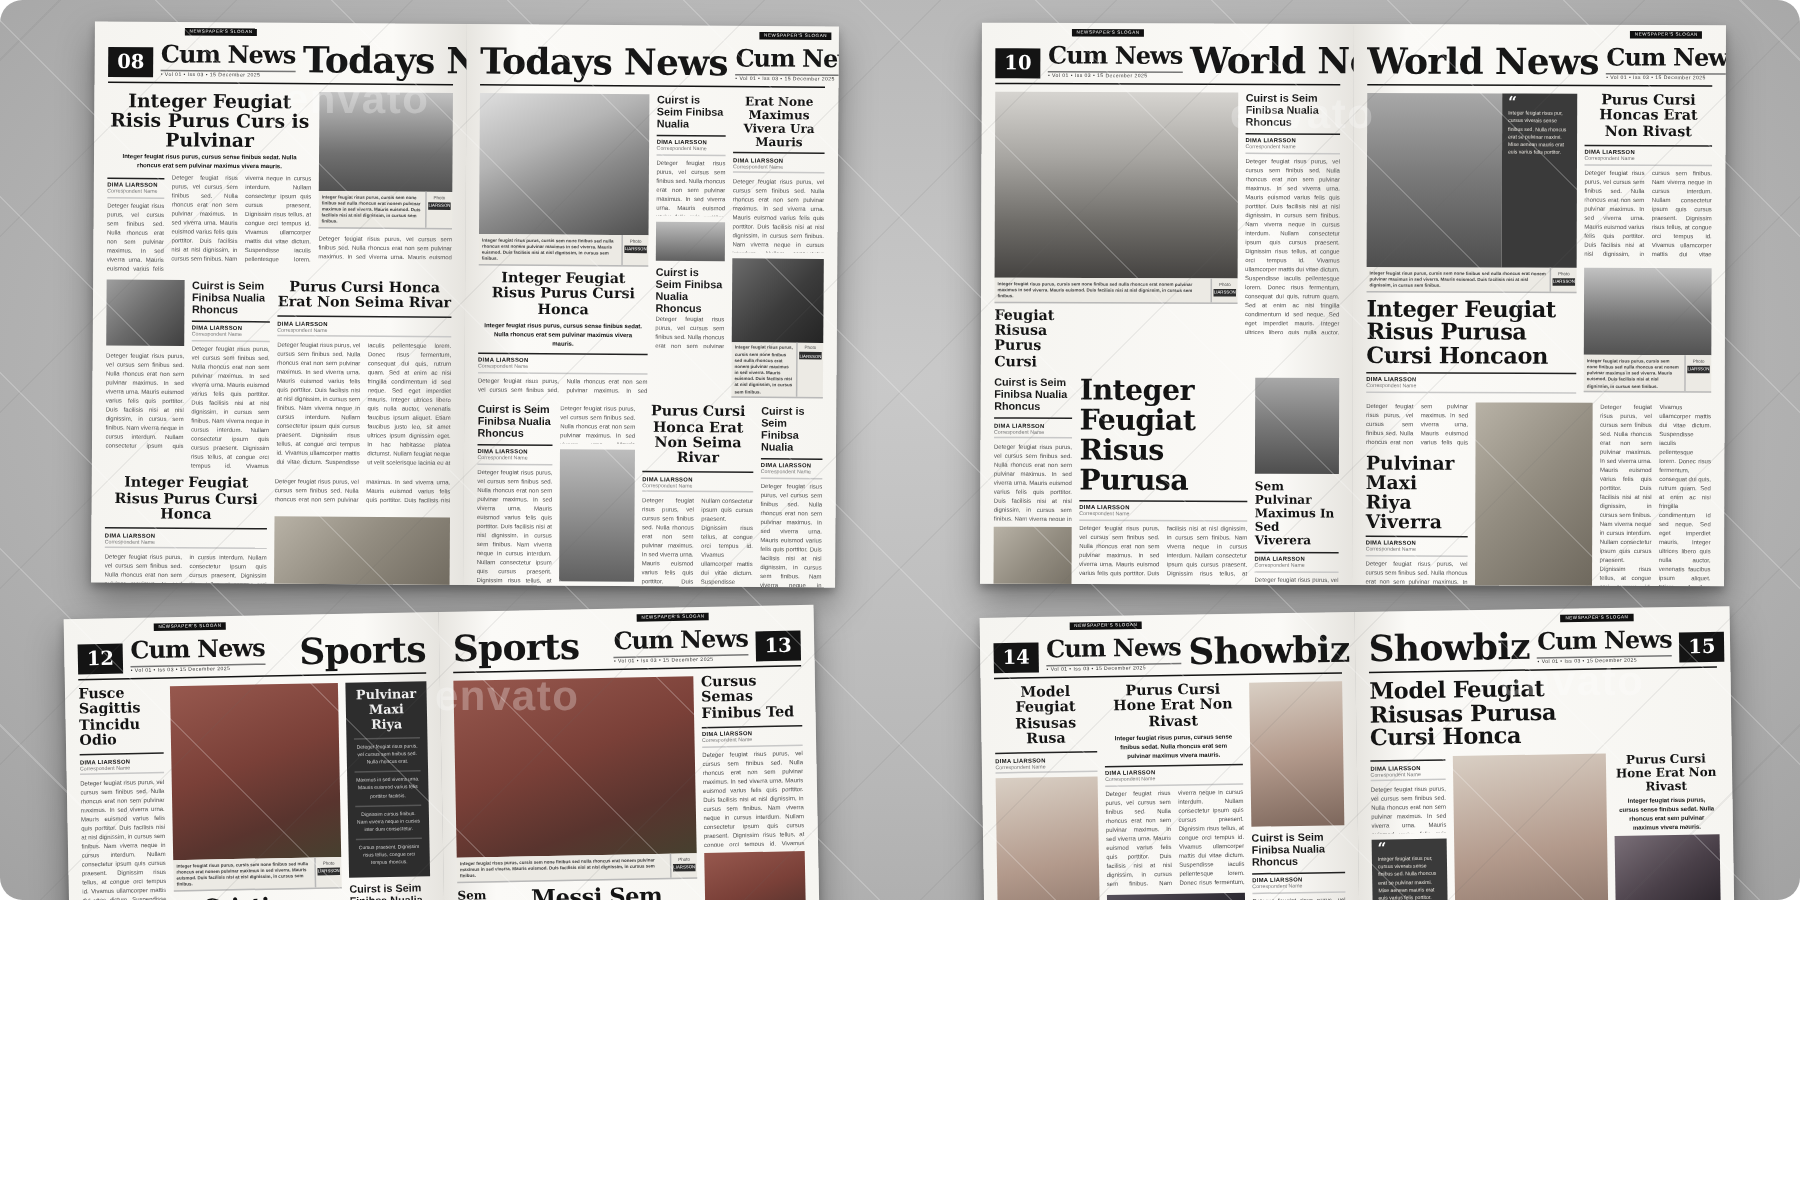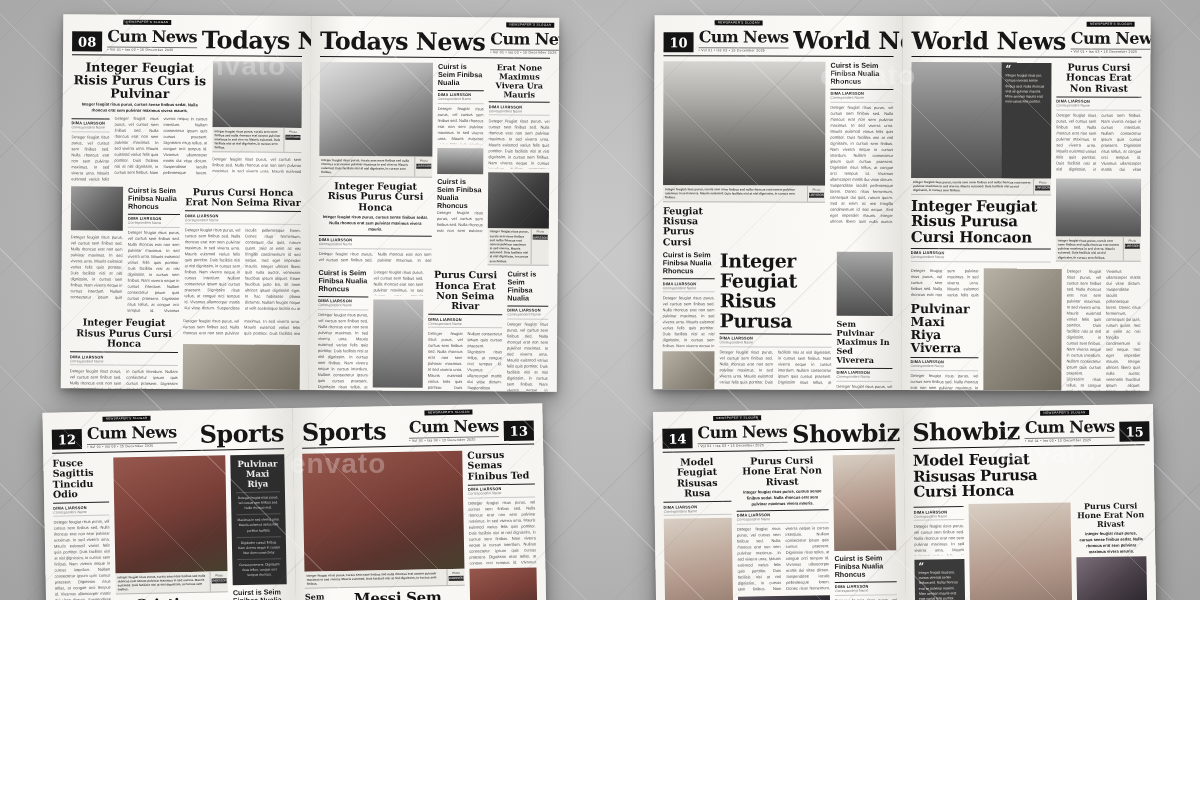--- a/index.html
+++ b/index.html
@@ -1,18 +1,18 @@
 <!DOCTYPE html>
 <html><head>
 <meta charset="utf-8">
 <style>
   html,body{margin:0;padding:0;}
   .canvas{position:relative;width:1200px;height:600px;overflow:hidden;
     background:radial-gradient(ellipse at 50% 42%,#c9c9c9 0%,#b7b7b7 55%,#a2a2a2 100%);
-    font-family:"Liberation Sans",sans-serif;color:#161616;}
+    font-family:"Liberation Sans",sans-serif;color:#161616;border-radius:15px;}
   .spread{position:absolute;display:flex;box-shadow:0 12px 24px rgba(0,0,0,.38),0 3px 6px rgba(0,0,0,.25);}
   .page{width:248px;height:374px;box-sizing:border-box;padding:7px 9px;overflow:hidden;position:relative;
     background:linear-gradient(180deg,#fbfaf7 0%,#f4f3ef 100%);}
   .tall .page{width:250px;height:380px;}
   .page.pl{background:linear-gradient(90deg,#f5f4f0 0%,#fbfaf7 80%,#e6e4df 100%);}
   .page.pr{background:linear-gradient(90deg,#e7e5e0 0%,#fbfaf7 14%,#f6f5f1 100%);}
   
   .phead{display:flex;align-items:flex-end;gap:5px;border-bottom:1.8px solid #141414;padding-bottom:3px;margin-bottom:5px;height:30px;}
   .pnum{background:#141414;color:#fff;font:700 13px "DejaVu Serif",serif;padding:3px 6px 2px;}
   .brand{line-height:1;}

